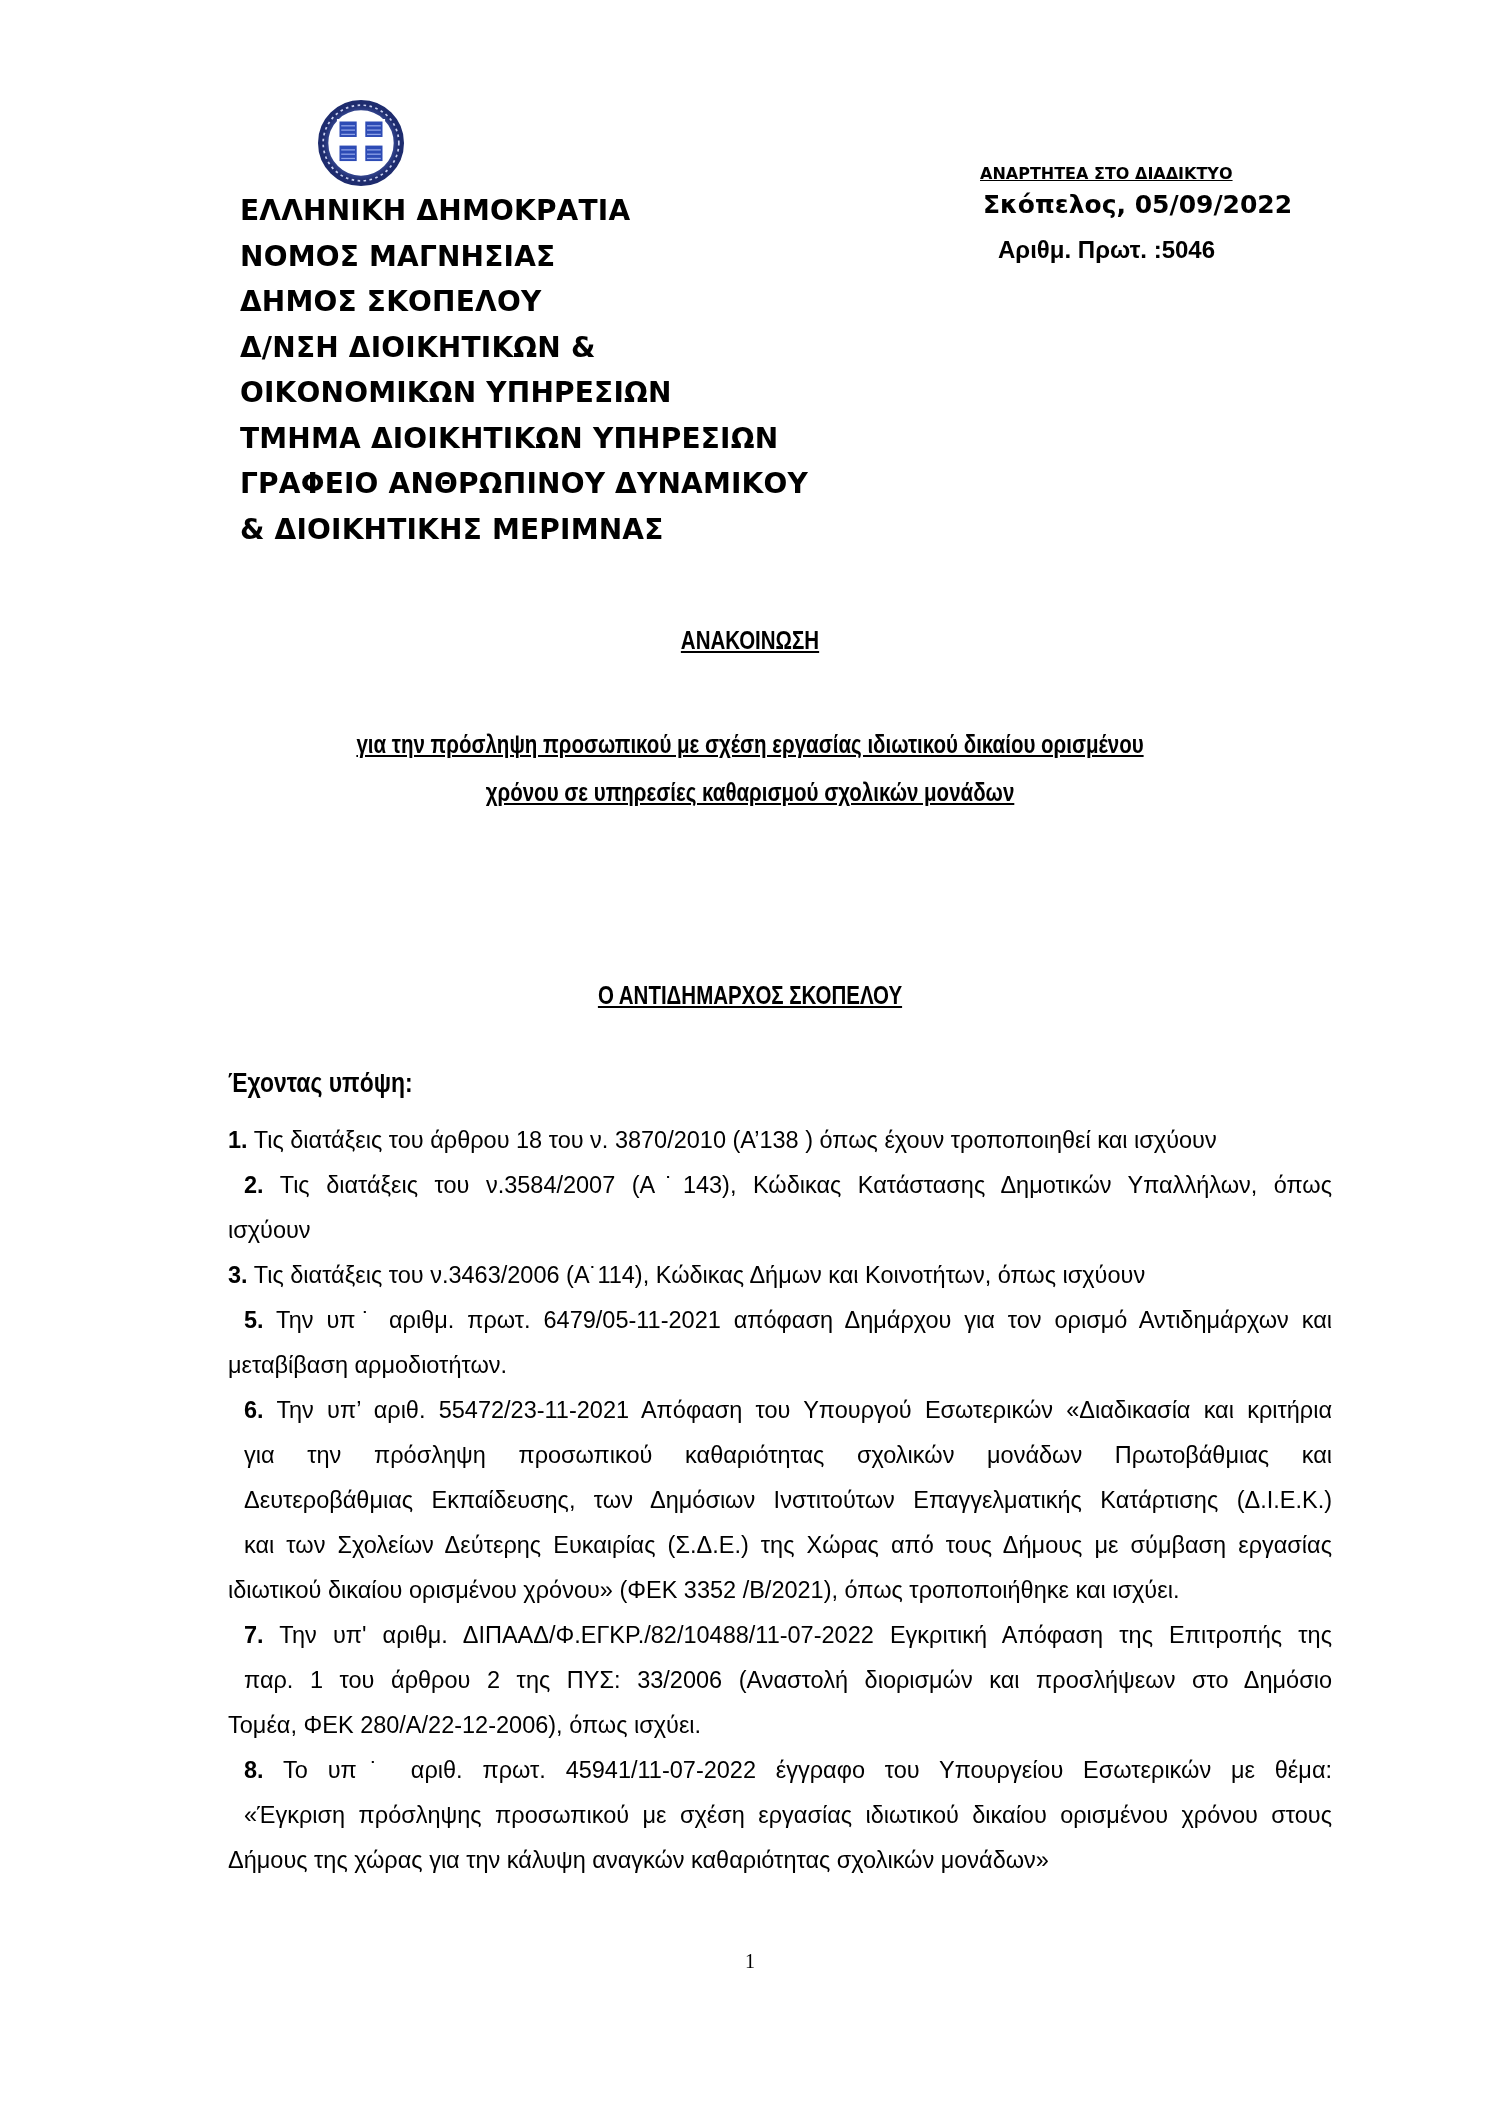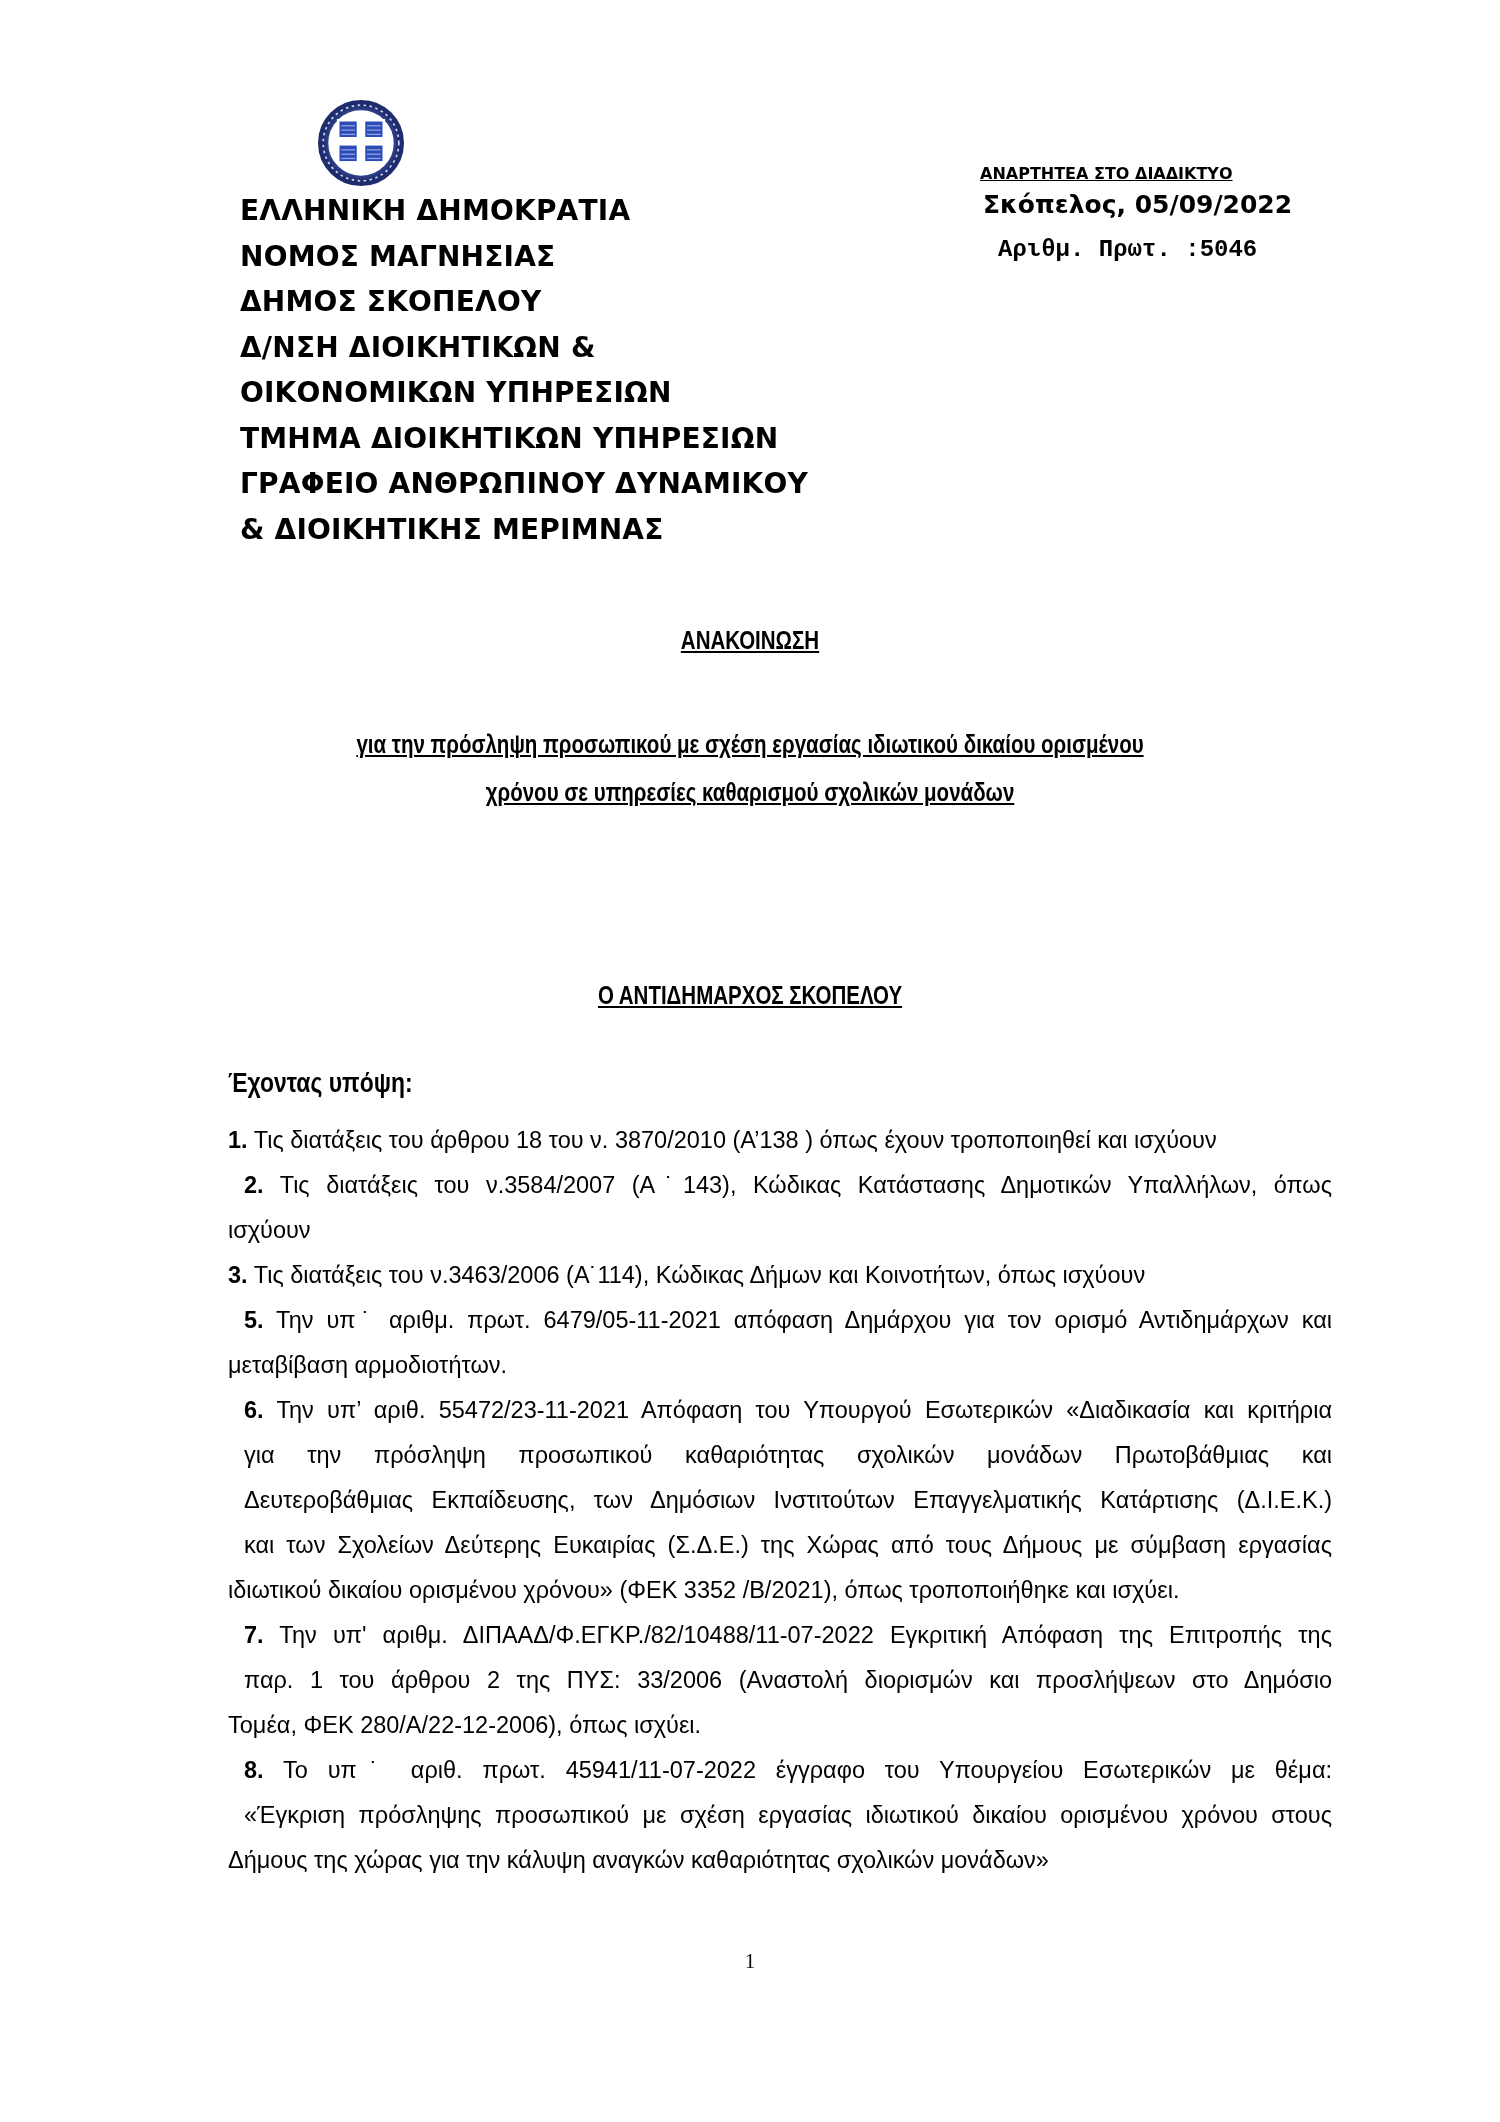--- a/index.html
+++ b/index.html
@@ -6,21 +6,21 @@
   body { width: 1500px; height: 2122px; position: relative; overflow: hidden; color: #000; }
   .page { position: absolute; left: 0; top: 0; width: 1500px; height: 2122px; background: #fff; }
 
   .emblem { position: absolute; left: 318px; top: 100px; width: 86px; height: 86px; }
 
   .hdr-left { position: absolute; left: 240px; top: 188px; font-family: "DejaVu Sans", sans-serif; font-weight: bold; font-size: 28px; line-height: 45.5px; letter-spacing: 0.2px; }
   .hdr-left div { white-space: nowrap; }
 
   .posting { position: absolute; left: 980px; top: 164px; font-family: "DejaVu Sans", sans-serif; font-weight: bold; font-size: 16px; text-decoration: underline; white-space: nowrap; }
   .date { position: absolute; left: 963px; top: 190px; font-family: "DejaVu Sans", sans-serif; font-weight: bold; font-size: 25px; white-space: nowrap; margin-left: 20px; }
-  .protocol { position: absolute; left: 998px; top: 236px; font-family: Liberation Mono, monospace; font-weight: bold; font-size: 24px; white-space: nowrap; }
+  .protocol { position: absolute; left: 998px; top: 236px; font-family: Liberation Sans, sans-serif; font-weight: bold; font-size: 24px; white-space: nowrap; }
 
   .title { position: absolute; left: 0; width: 1500px; text-align: center; font-family: "Liberation Sans", sans-serif; font-weight: bold; text-decoration: underline; font-stretch: condensed; }
   .t-announce { top: 626px; font-size: 25px; transform: scaleX(0.82); }
   .t-sub1 { top: 730px; font-size: 25px; transform: scaleX(0.82); }
   .t-sub2 { top: 778px; font-size: 25px; transform: scaleX(0.82); }
   .t-deputy { top: 981px; font-size: 25px; transform: scaleX(0.82); }
 
   .having { position: absolute; left: 228px; top: 1068px; font-family: "Liberation Sans", sans-serif; font-weight: bold; font-size: 27px; transform: scaleX(0.85); transform-origin: left center; white-space: nowrap; }
 
   .body { position: absolute; left: 228px; top: 1118px; width: 1104px; font-family: "Liberation Sans", sans-serif; font-size: 23.5px; line-height: 45px; }

